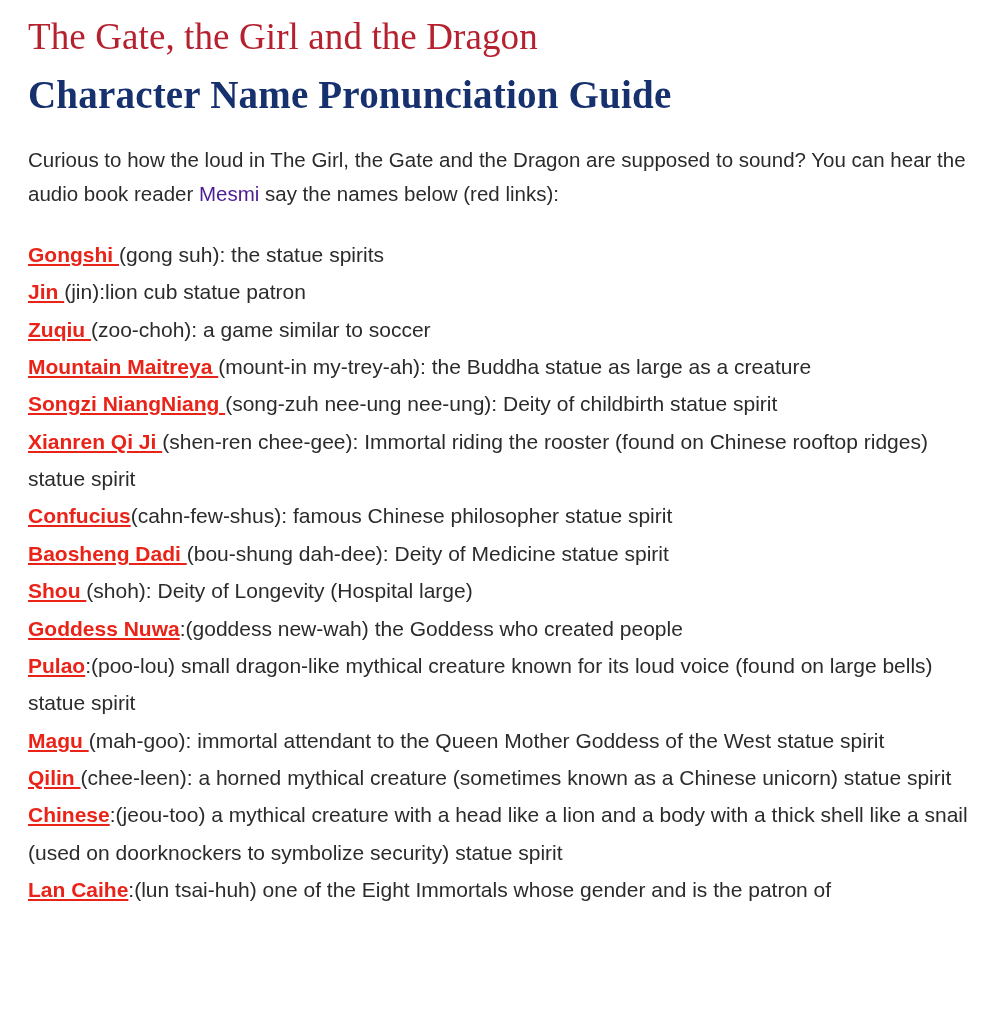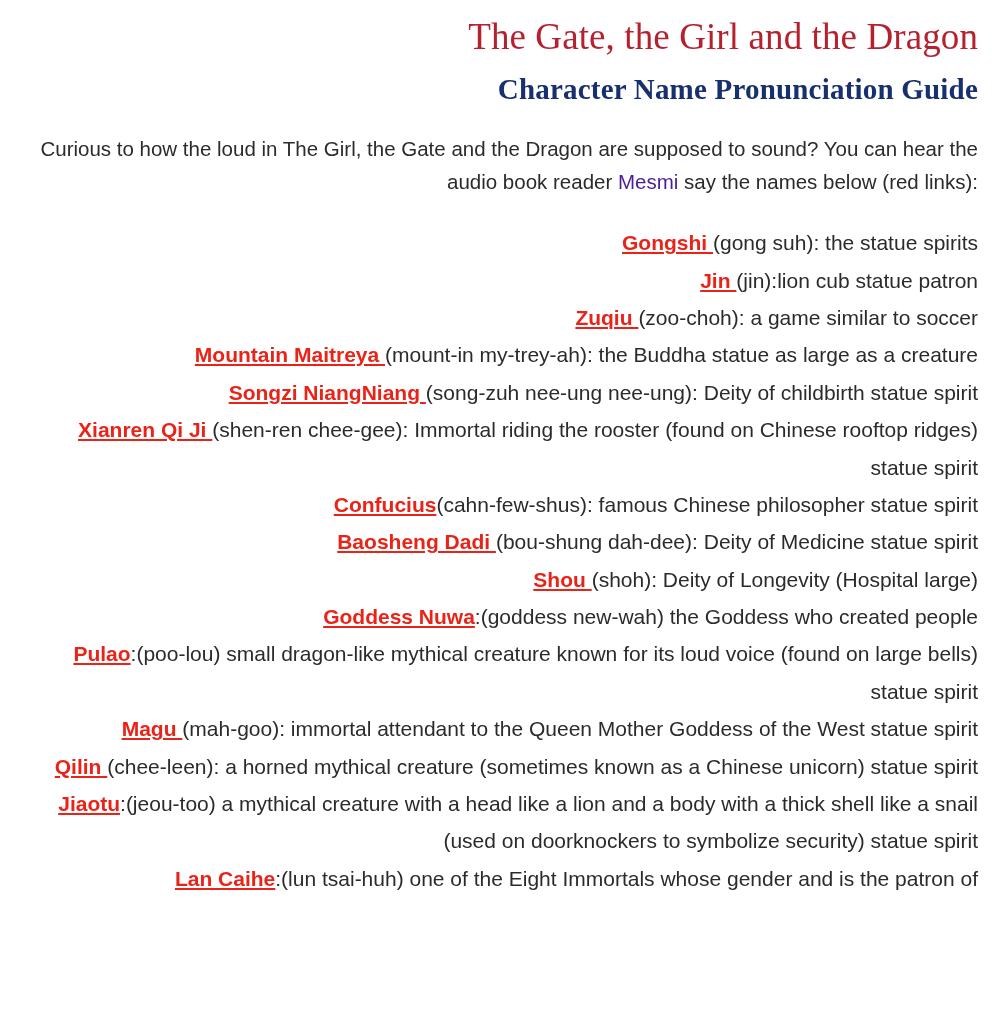--- a/index.html
+++ b/index.html
@@ -11,34 +11,33 @@
     width: 992px;
     min-height: 1024px;
     font-family: "Liberation Sans", sans-serif;
     color: #2b2b2b;
     -webkit-font-smoothing: antialiased;
   }
   .page {
     width: 992px;
     box-sizing: border-box;
     padding: 10px 14px 0 28px;
-    text-align: right;
   }
   .doc-title {
     font-family: "Liberation Serif", serif;
     font-size: 37px;
     line-height: 1.15;
     color: #b5212f;
     font-weight: 400;
     margin: 6px 0 14px 0;
     letter-spacing: 0.1px;
   }
   .doc-subtitle {
     font-family: "Liberation Serif", serif;
-    font-size: 29px;
+    font-size: 39px;
     line-height: 1.15;
     color: #17306e;
     font-weight: 700;
     margin: 0 0 26px 0;
     letter-spacing: 0.2px;
   }
   .intro {
     font-size: 20.5px;
     line-height: 1.62;
     color: #2b2b2b;
@@ -91,17 +90,17 @@
       <p class="entry"><a class="name" href="#">Mountain Maitreya </a><span class="rest">(mount-in my-trey-ah): the Buddha statue as large as a creature</span></p>
       <p class="entry"><a class="name" href="#">Songzi NiangNiang </a><span class="rest">(song-zuh nee-ung nee-ung): Deity of childbirth statue spirit</span></p>
       <p class="entry"><a class="name" href="#">Xianren Qi Ji </a><span class="rest">(shen-ren chee-gee): Immortal riding the rooster (found on Chinese rooftop ridges) statue spirit</span></p>
       <p class="entry"><a class="name" href="#">Confucius</a><span class="rest">(cahn-few-shus): famous Chinese philosopher statue spirit</span></p>
       <p class="entry"><a class="name" href="#">Baosheng Dadi </a><span class="rest">(bou-shung dah-dee): Deity of Medicine statue spirit</span></p>
       <p class="entry"><a class="name" href="#">Shou </a><span class="rest">(shoh): Deity of Longevity (Hospital large)</span></p>
       <p class="entry"><a class="name" href="#">Goddess Nuwa</a><span class="rest">:(goddess new-wah) the Goddess who created people</span></p>
       <p class="entry"><a class="name" href="#">Pulao</a><span class="rest">:(poo-lou) small dragon-like mythical creature known for its loud voice (found on large bells) statue spirit</span></p>
       <p class="entry"><a class="name" href="#">Magu </a><span class="rest">(mah-goo): immortal attendant to the Queen Mother Goddess of the West  statue spirit</span></p>
       <p class="entry"><a class="name" href="#">Qilin </a><span class="rest">(chee-leen): a horned mythical creature (sometimes known as a Chinese unicorn) statue spirit</span></p>
-      <p class="entry"><a class="name" href="#">Jiaotu</a><span class="rest">:(jeou-too) a mythical creature with a head like a lion and a body with a thick shell like a snail (used on doorknockers to symbolize security) statue spirit</span></p>
+      <p class="entry"><a class="name" href="#">Chinese</a><span class="rest">:(jeou-too) a mythical creature with a head like a lion and a body with a thick shell like a snail (used on doorknockers to symbolize security) statue spirit</span></p>
       <p class="entry"><a class="name" href="#">Lan Caihe</a><span class="rest">:(lun tsai-huh) one of the Eight Immortals whose gender and is the patron of</span></p>
     </div>
 
 </div>
 
 </body></html>

